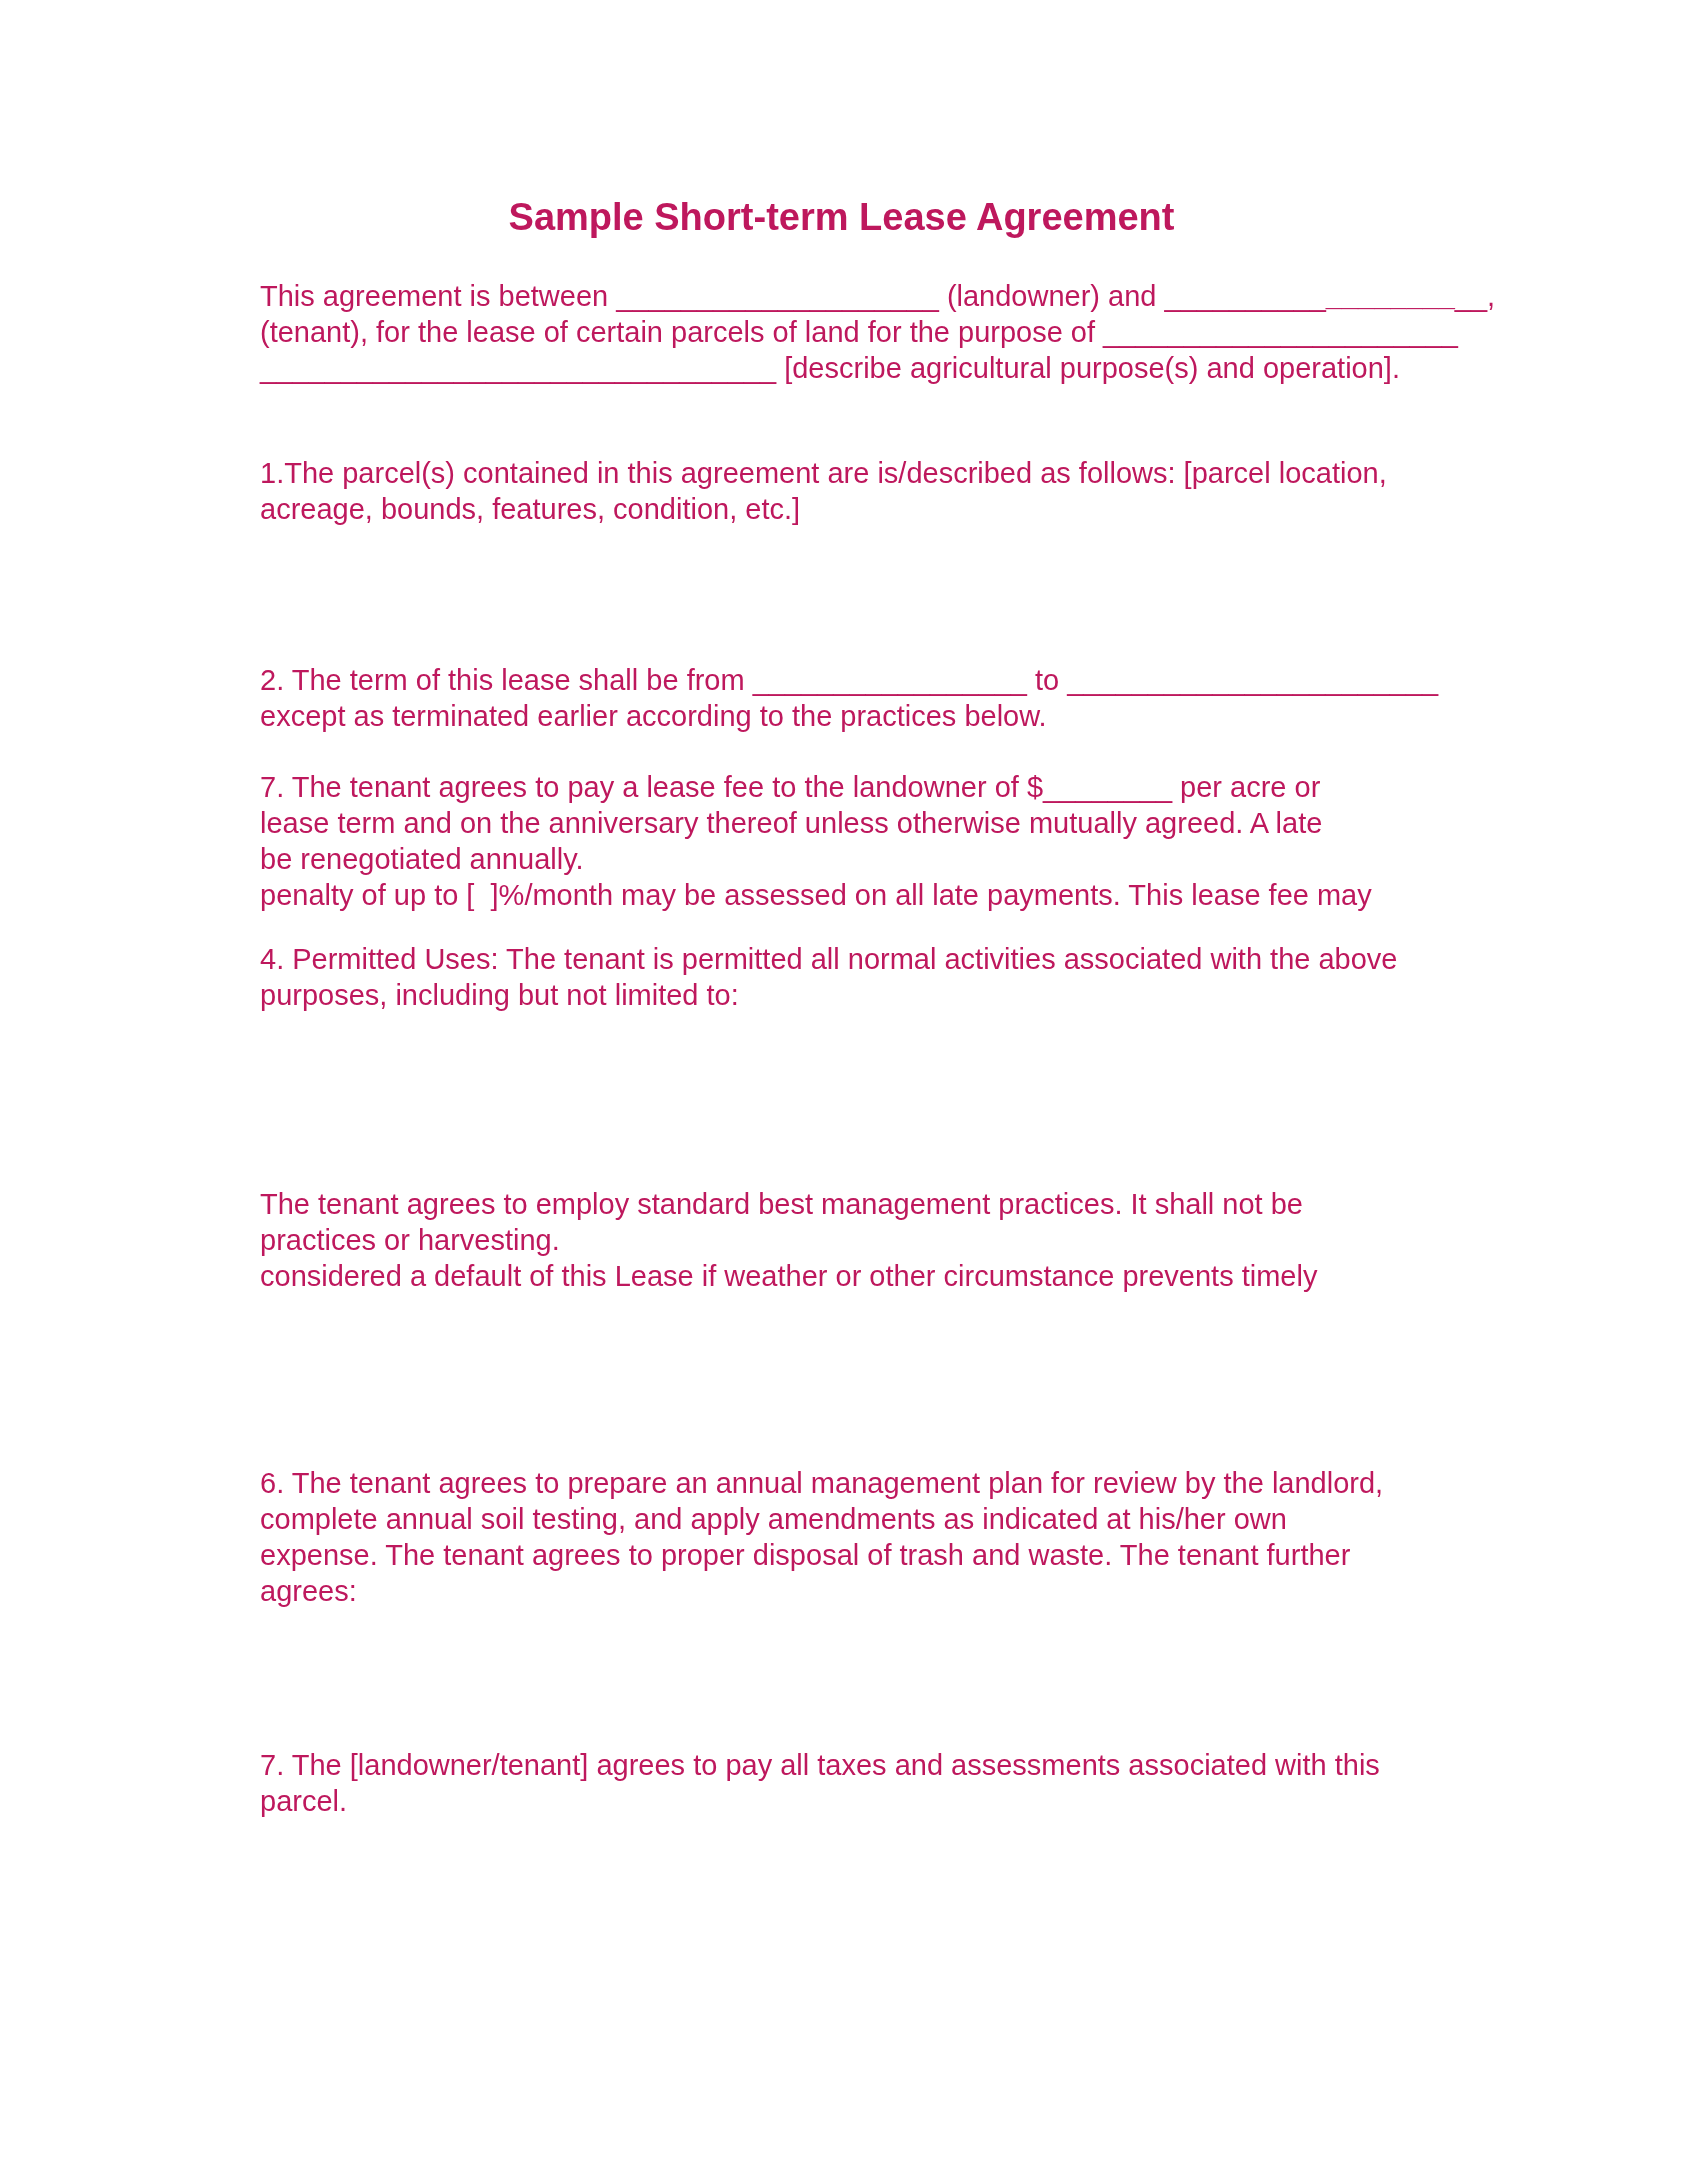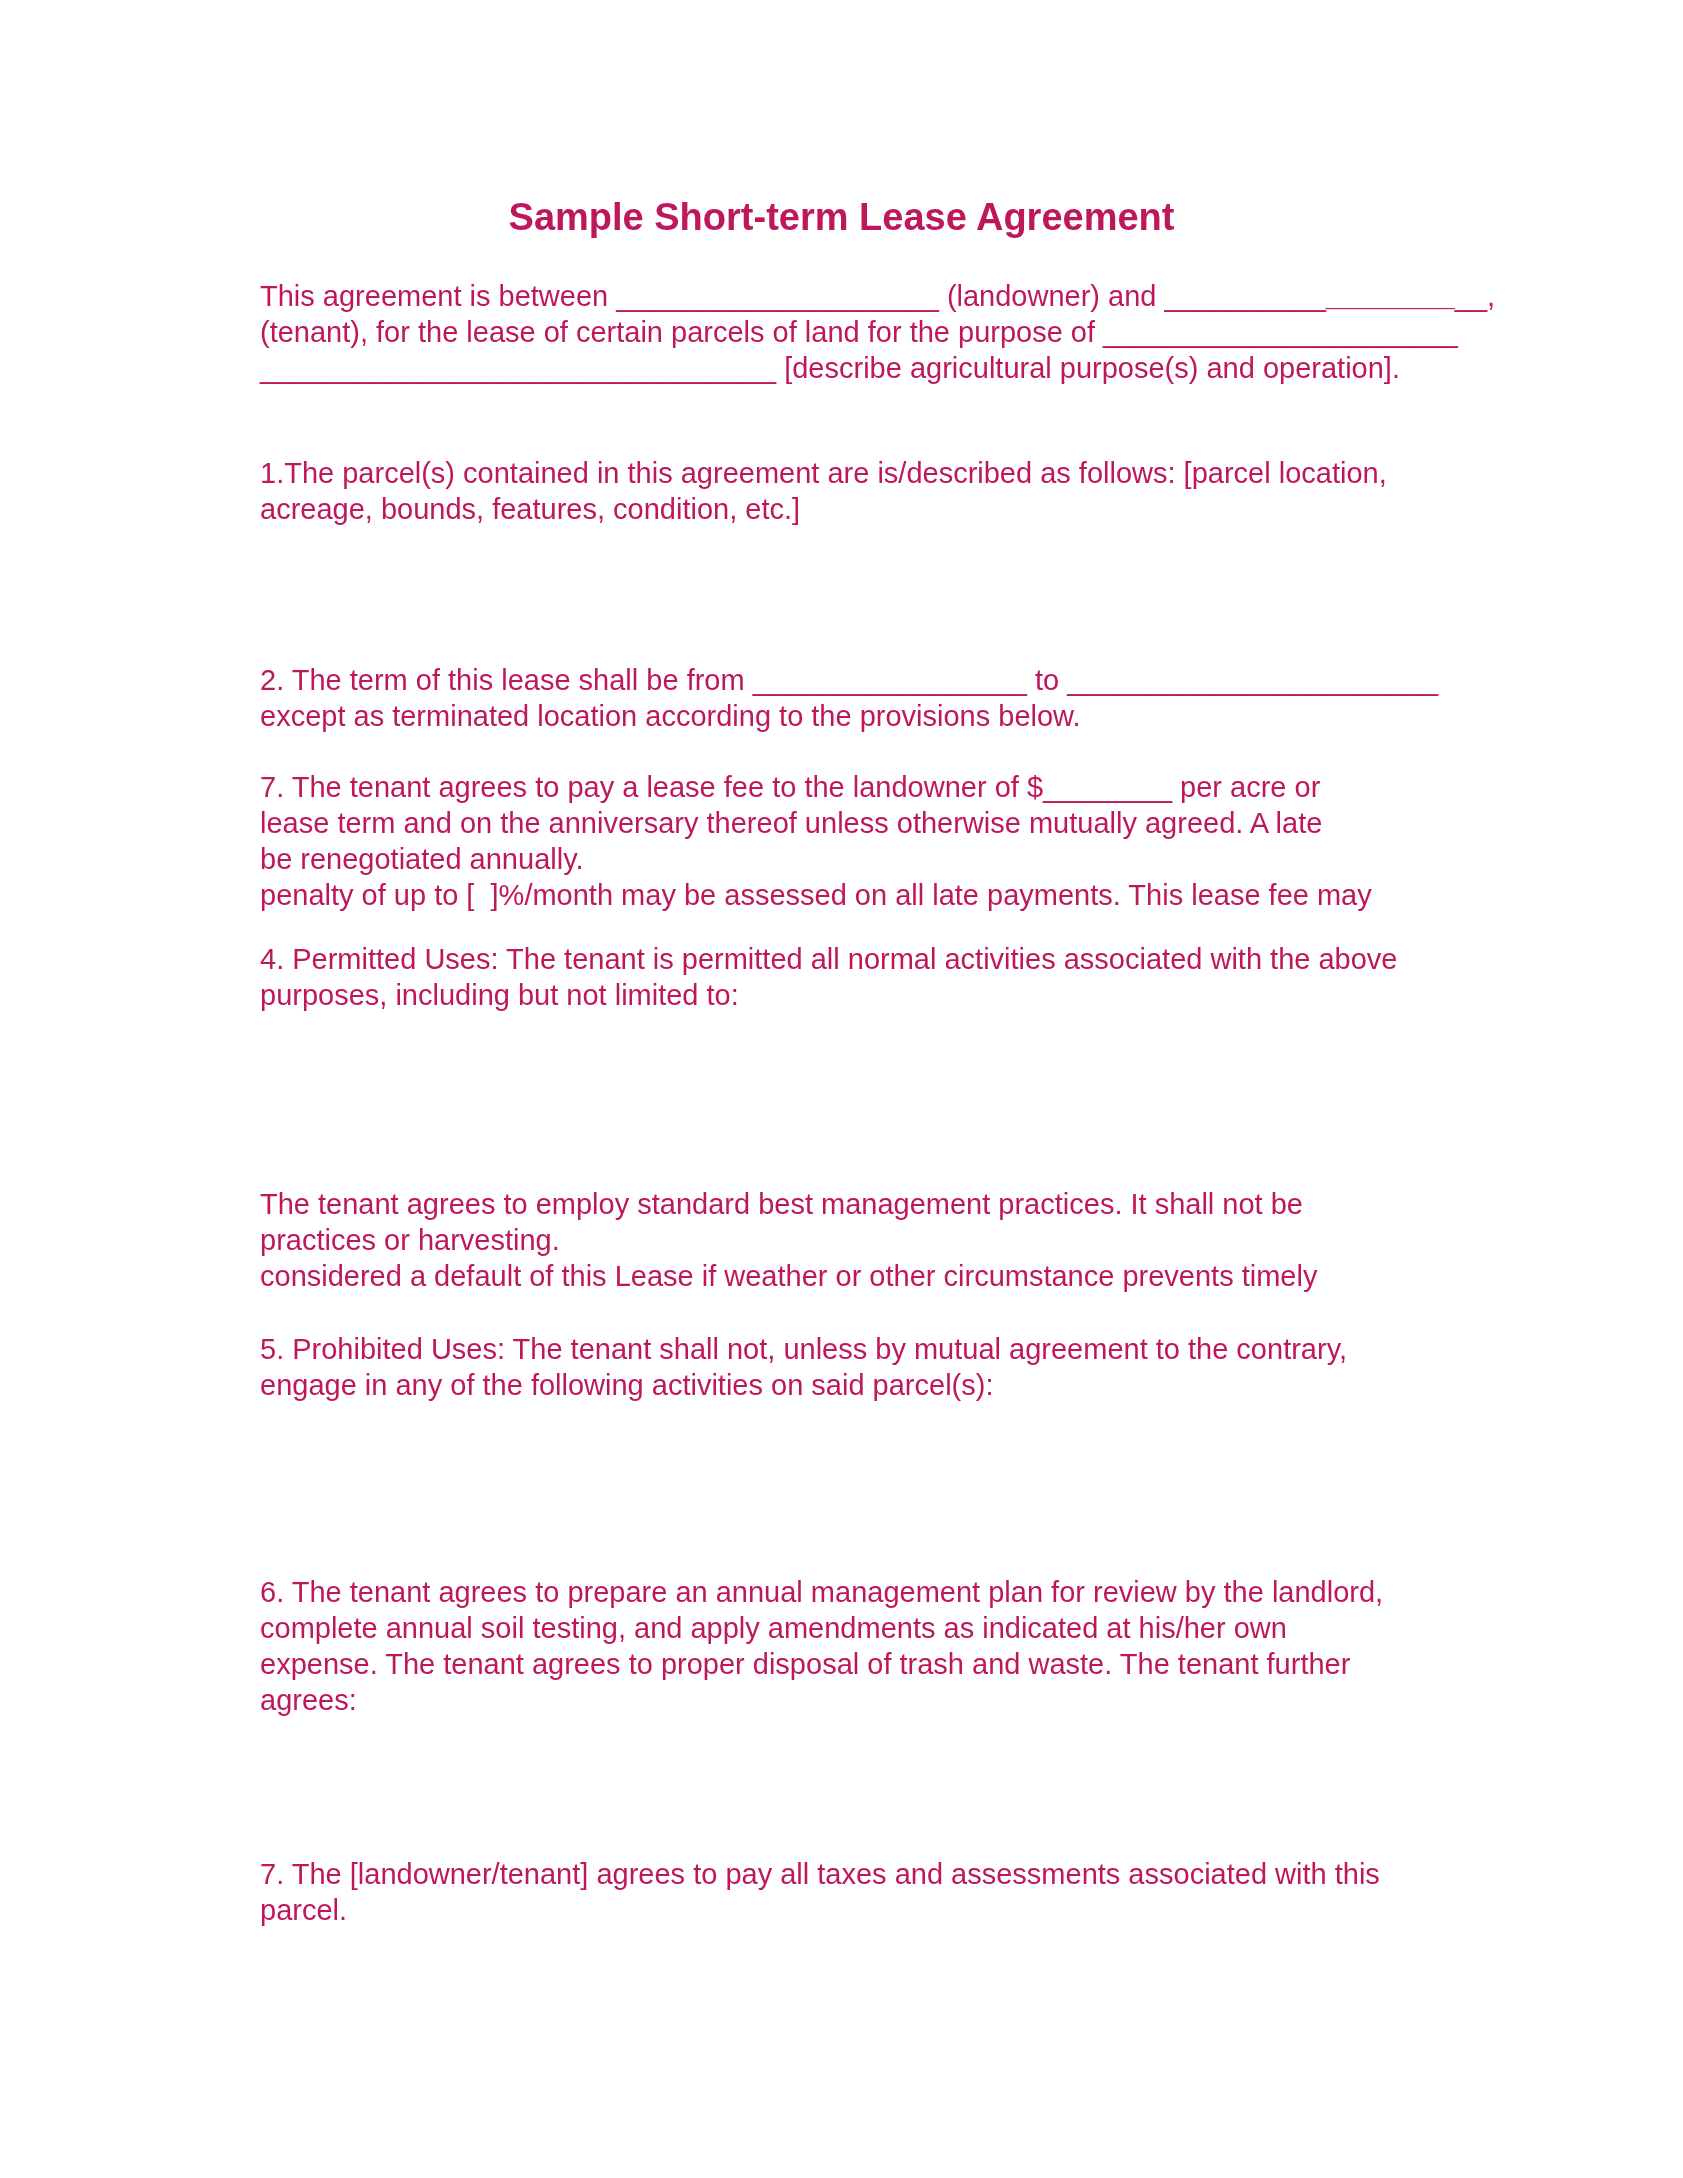--- a/index.html
+++ b/index.html
@@ -41,41 +41,37 @@
         <div class="line"><span>This agreement is between </span><span class="blank">____________________</span><span> (landowner) and </span><span class="blank">__________</span><span class="blank-bold">________</span><span class="blank">__</span><span>,</span></div>
         <div class="line"><span>(tenant), for the lease of certain parcels of land for the purpose of </span><span class="blank">______________________</span></div>
         <div class="line"><span class="blank">________________________________</span><span> [describe agricultural purpose(s) and operation].</span></div>
       </div>
       <div class="para" style="margin-top: 69px;">
         <div class="line"><span>1.The parcel(s) contained in this agreement are is/described as follows: [parcel location,</span></div>
         <div class="line"><span>acreage, bounds, features, condition, etc.]</span></div>
       </div>
       <div class="para" style="margin-top: 135px;">
         <div class="line"><span>2. The term of this lease shall be from </span><span class="blank">_________________</span><span> to </span><span class="blank">_______________________</span></div>
-        <div class="line"><span>except as terminated location according to the provisions below.</span></div>
+        <div class="line"><span>except as terminated earlier according to the practices below.</span></div>
       </div>
       <div class="para" style="margin-top: 35px;">
         <div class="line"><span>7. The tenant agrees to pay a lease fee to the landowner of $</span><span class="blank">________</span><span> per acre or</span></div>
         <div class="line"><span>lease term and on the anniversary thereof unless otherwise mutually agreed. A late</span></div>
         <div class="line"><span>be renegotiated annually.</span></div>
         <div class="line"><span>penalty of up to [  ]%/month may be assessed on all late payments. This lease fee may</span></div>
       </div>
       <div class="para" style="margin-top: 28px;">
         <div class="line"><span>4. Permitted Uses: The tenant is permitted all normal activities associated with the above</span></div>
         <div class="line"><span>purposes, including but not limited to:</span></div>
       </div>
       <div class="para" style="margin-top: 173px;">
         <div class="line"><span>The tenant agrees to employ standard best management practices. It shall not be</span></div>
         <div class="line"><span>practices or harvesting.</span></div>
         <div class="line"><span>considered a default of this Lease if weather or other circumstance prevents timely</span></div>
       </div>
-      <div class="para" style="margin-top: 37px;">
-        <div class="line"><span>5. Prohibited Uses: The tenant shall not, unless by mutual agreement to the contrary,</span></div>
-        <div class="line"><span>engage in any of the following activities on said parcel(s):</span></div>
-      </div>
       <div class="para" style="margin-top: 171px;">
         <div class="line"><span>6. The tenant agrees to prepare an annual management plan for review by the landlord,</span></div>
         <div class="line"><span>complete annual soil testing, and apply amendments as indicated at his/her own</span></div>
         <div class="line"><span>expense. The tenant agrees to proper disposal of trash and waste. The tenant further</span></div>
         <div class="line"><span>agrees:</span></div>
       </div>
       <div class="para" style="margin-top: 138px;">
         <div class="line"><span>7. The [landowner/tenant] agrees to pay all taxes and assessments associated with this</span></div>
         <div class="line"><span>parcel.</span></div>
       </div>

